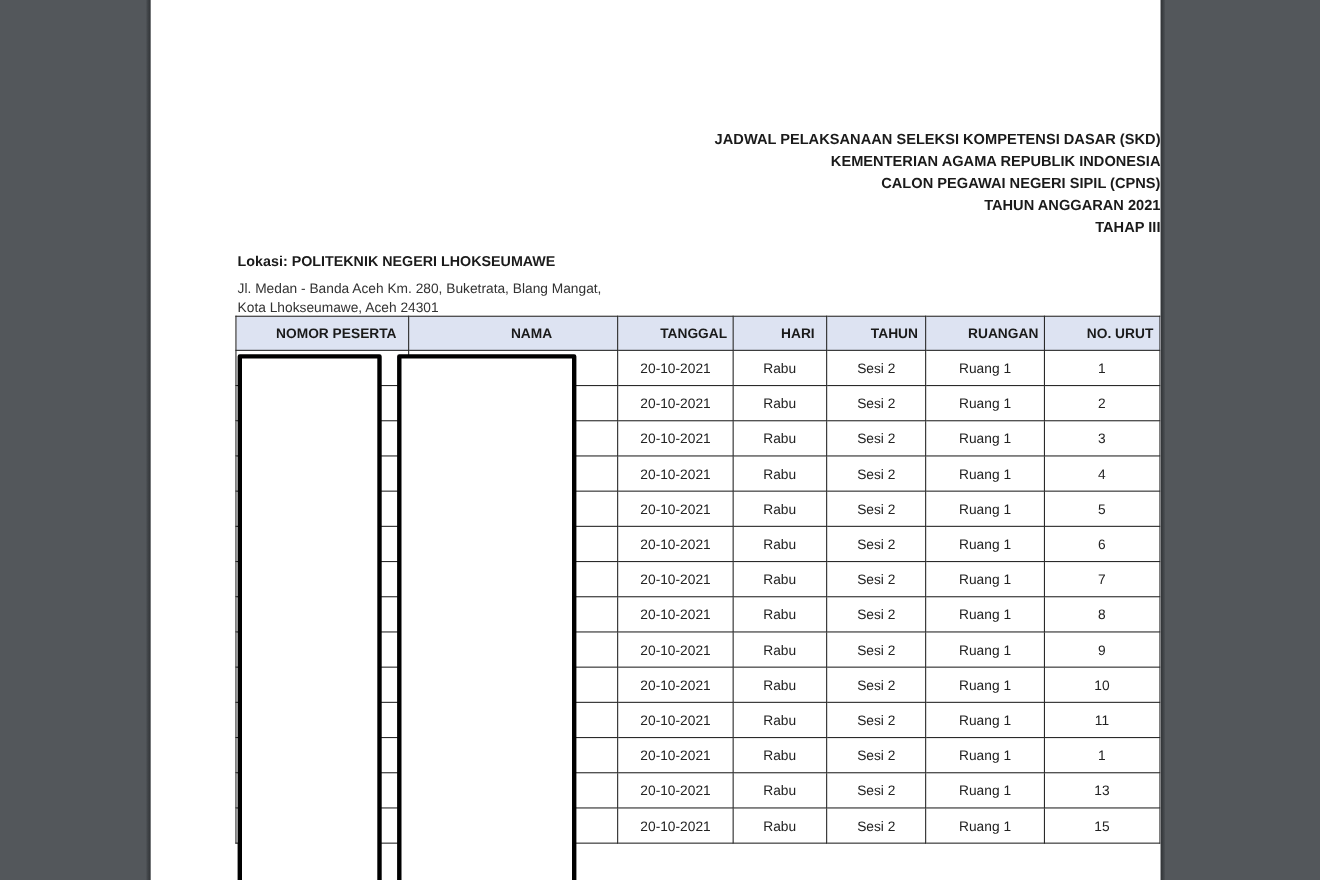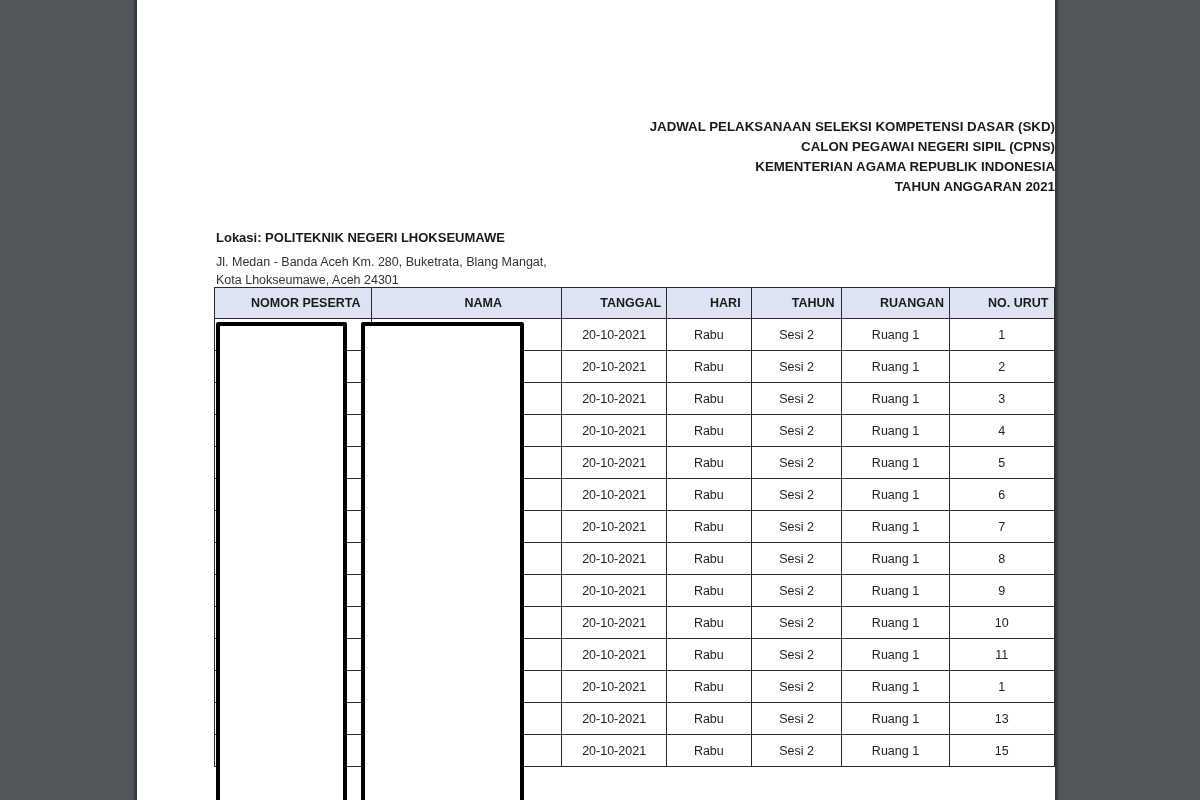--- a/index.html
+++ b/index.html
@@ -72,23 +72,24 @@
 </head>
 <body>
 
 <div class="page-shadow-l"></div>
 <div class="page-shadow-r"></div>
 
 <div class="page">
 
   <div class="title-block">
     <div>JADWAL PELAKSANAAN SELEKSI KOMPETENSI DASAR (SKD)</div>
+    <div>KEMENTERIAN AGAMA REPUBLIK INDONESIA</div>
     <div>CALON PEGAWAI NEGERI SIPIL (CPNS)</div>
-    <div>KEMENTERIAN AGAMA REPUBLIK INDONESIA</div>
     <div>TAHUN ANGGARAN 2021</div>
+    <div>TAHAP III</div>
   </div>
 
   <div class="loc">Lokasi: POLITEKNIK NEGERI LHOKSEUMAWE</div>
   <div class="addr">
     <div>Jl. Medan - Banda Aceh Km. 280, Buketrata, Blang Mangat,</div>
     <div>Kota Lhokseumawe, Aceh 24301</div>
   </div>
 
   <table class="sched">
     <thead>

